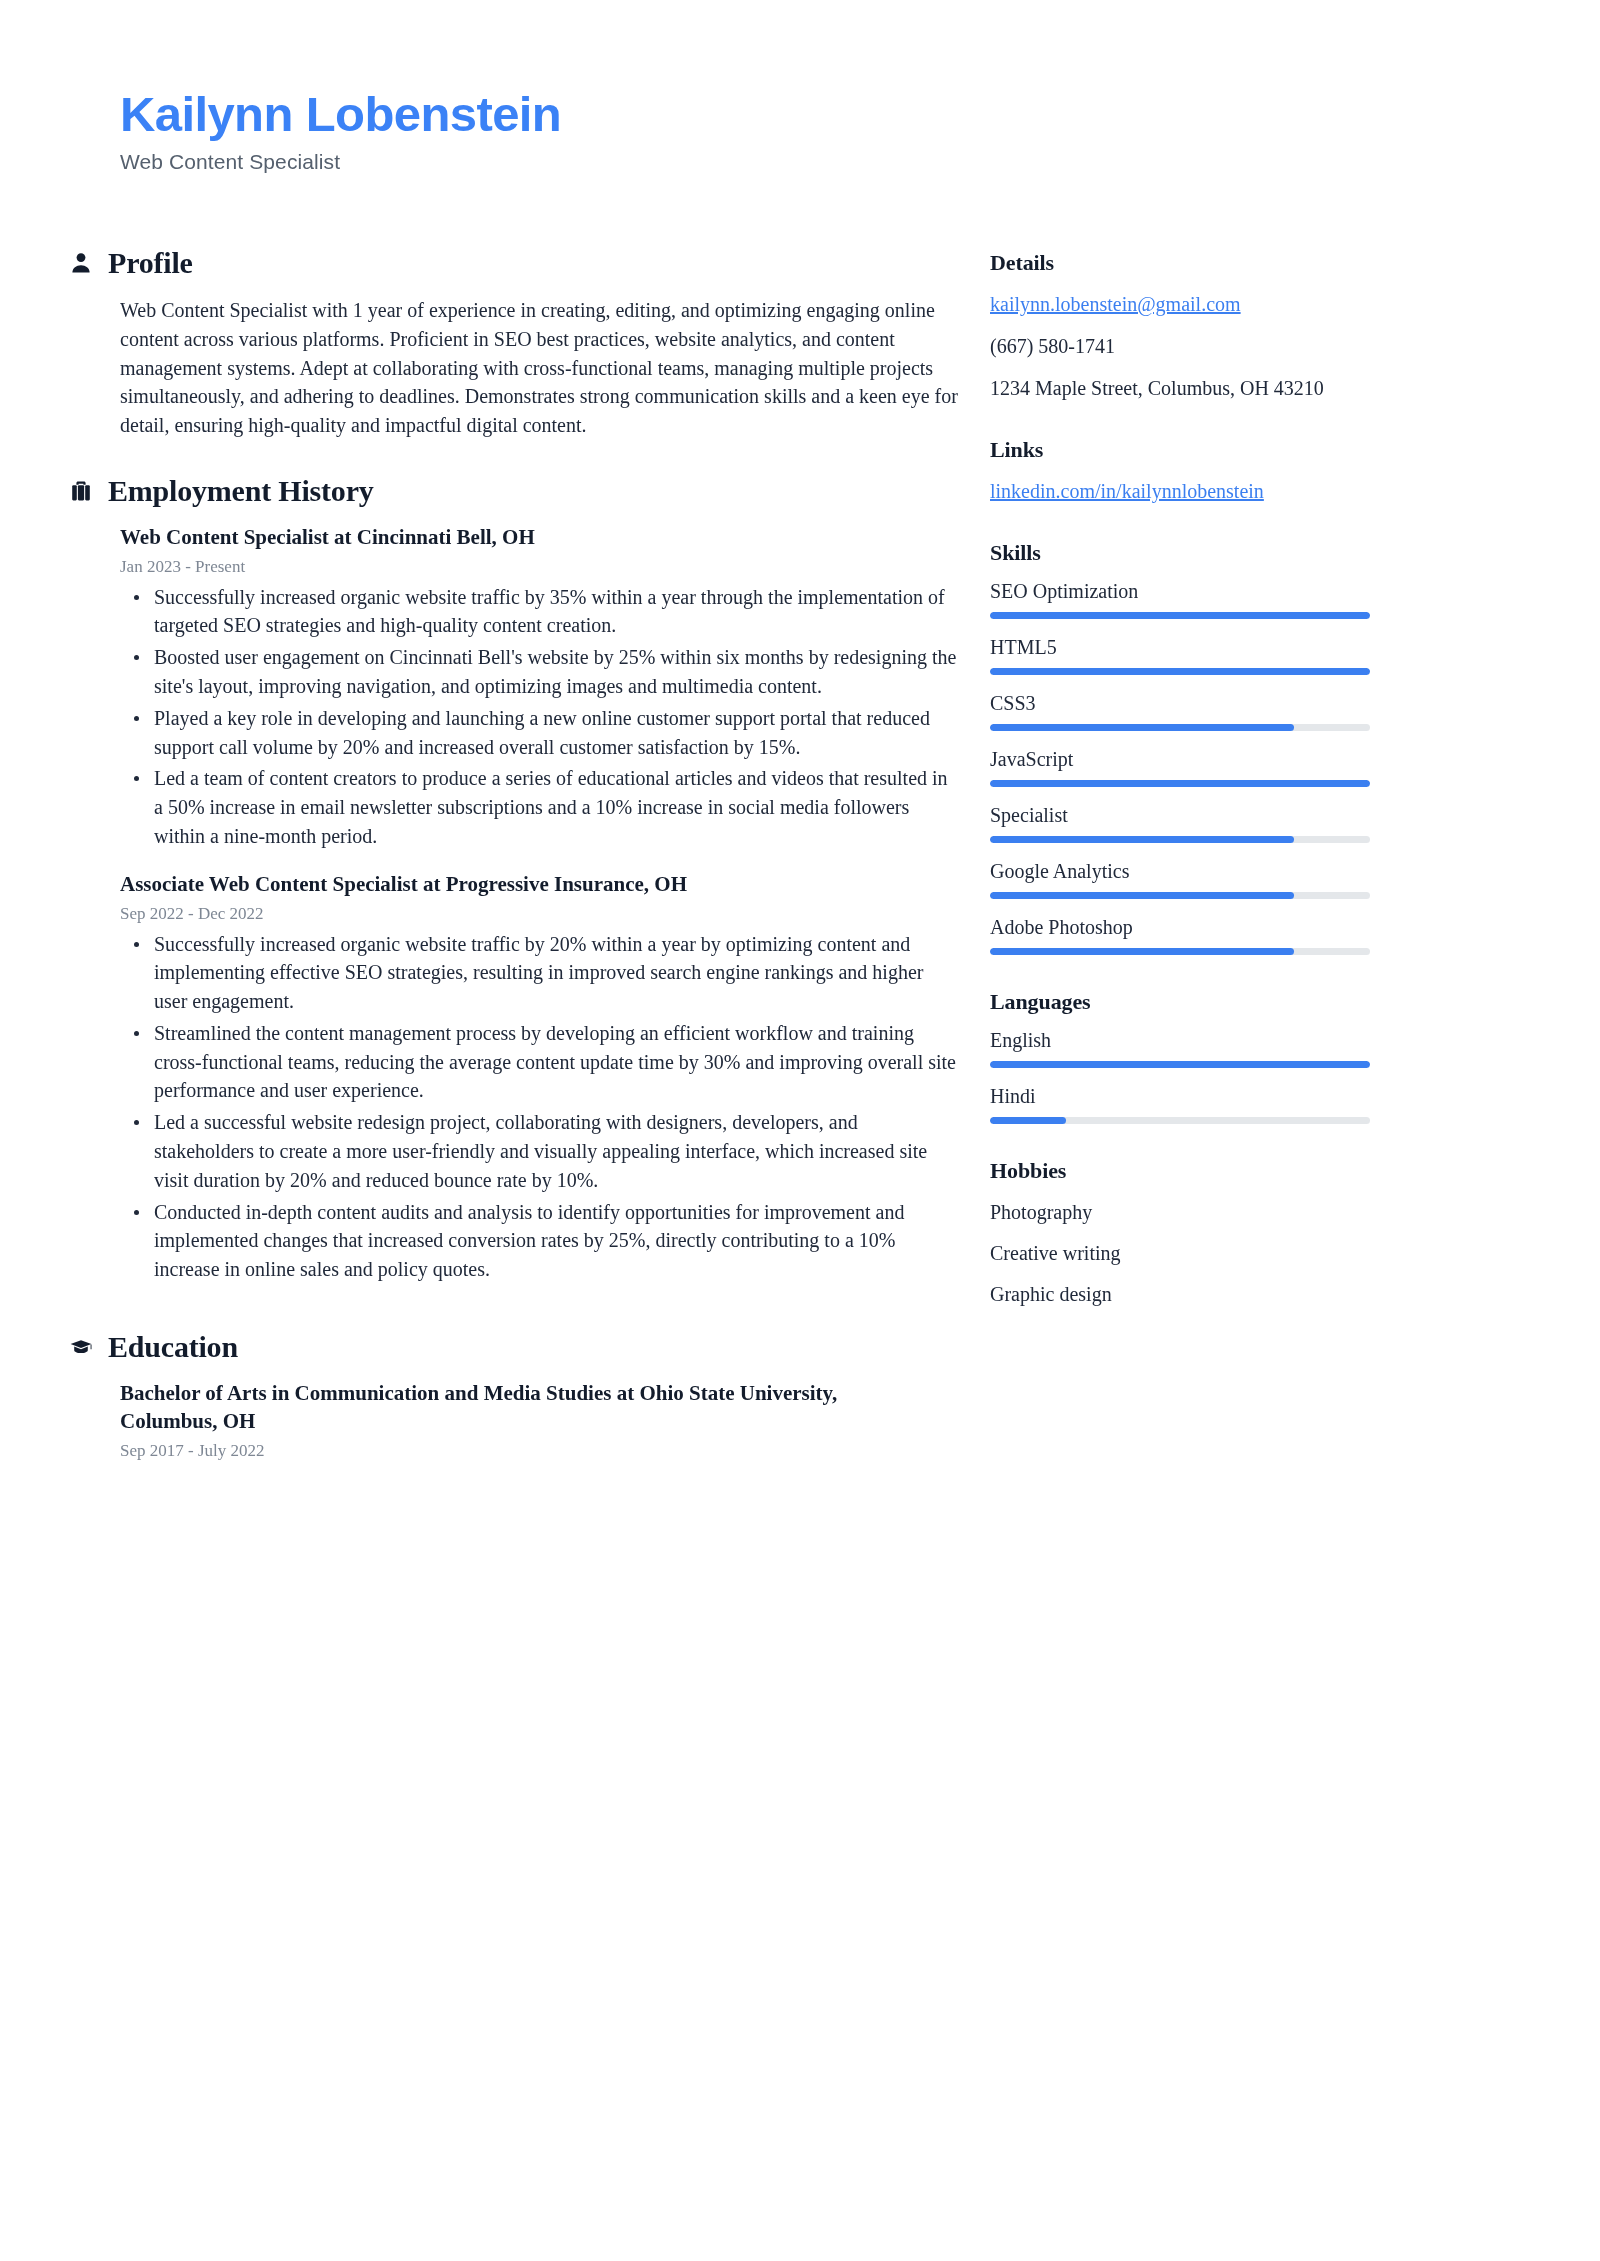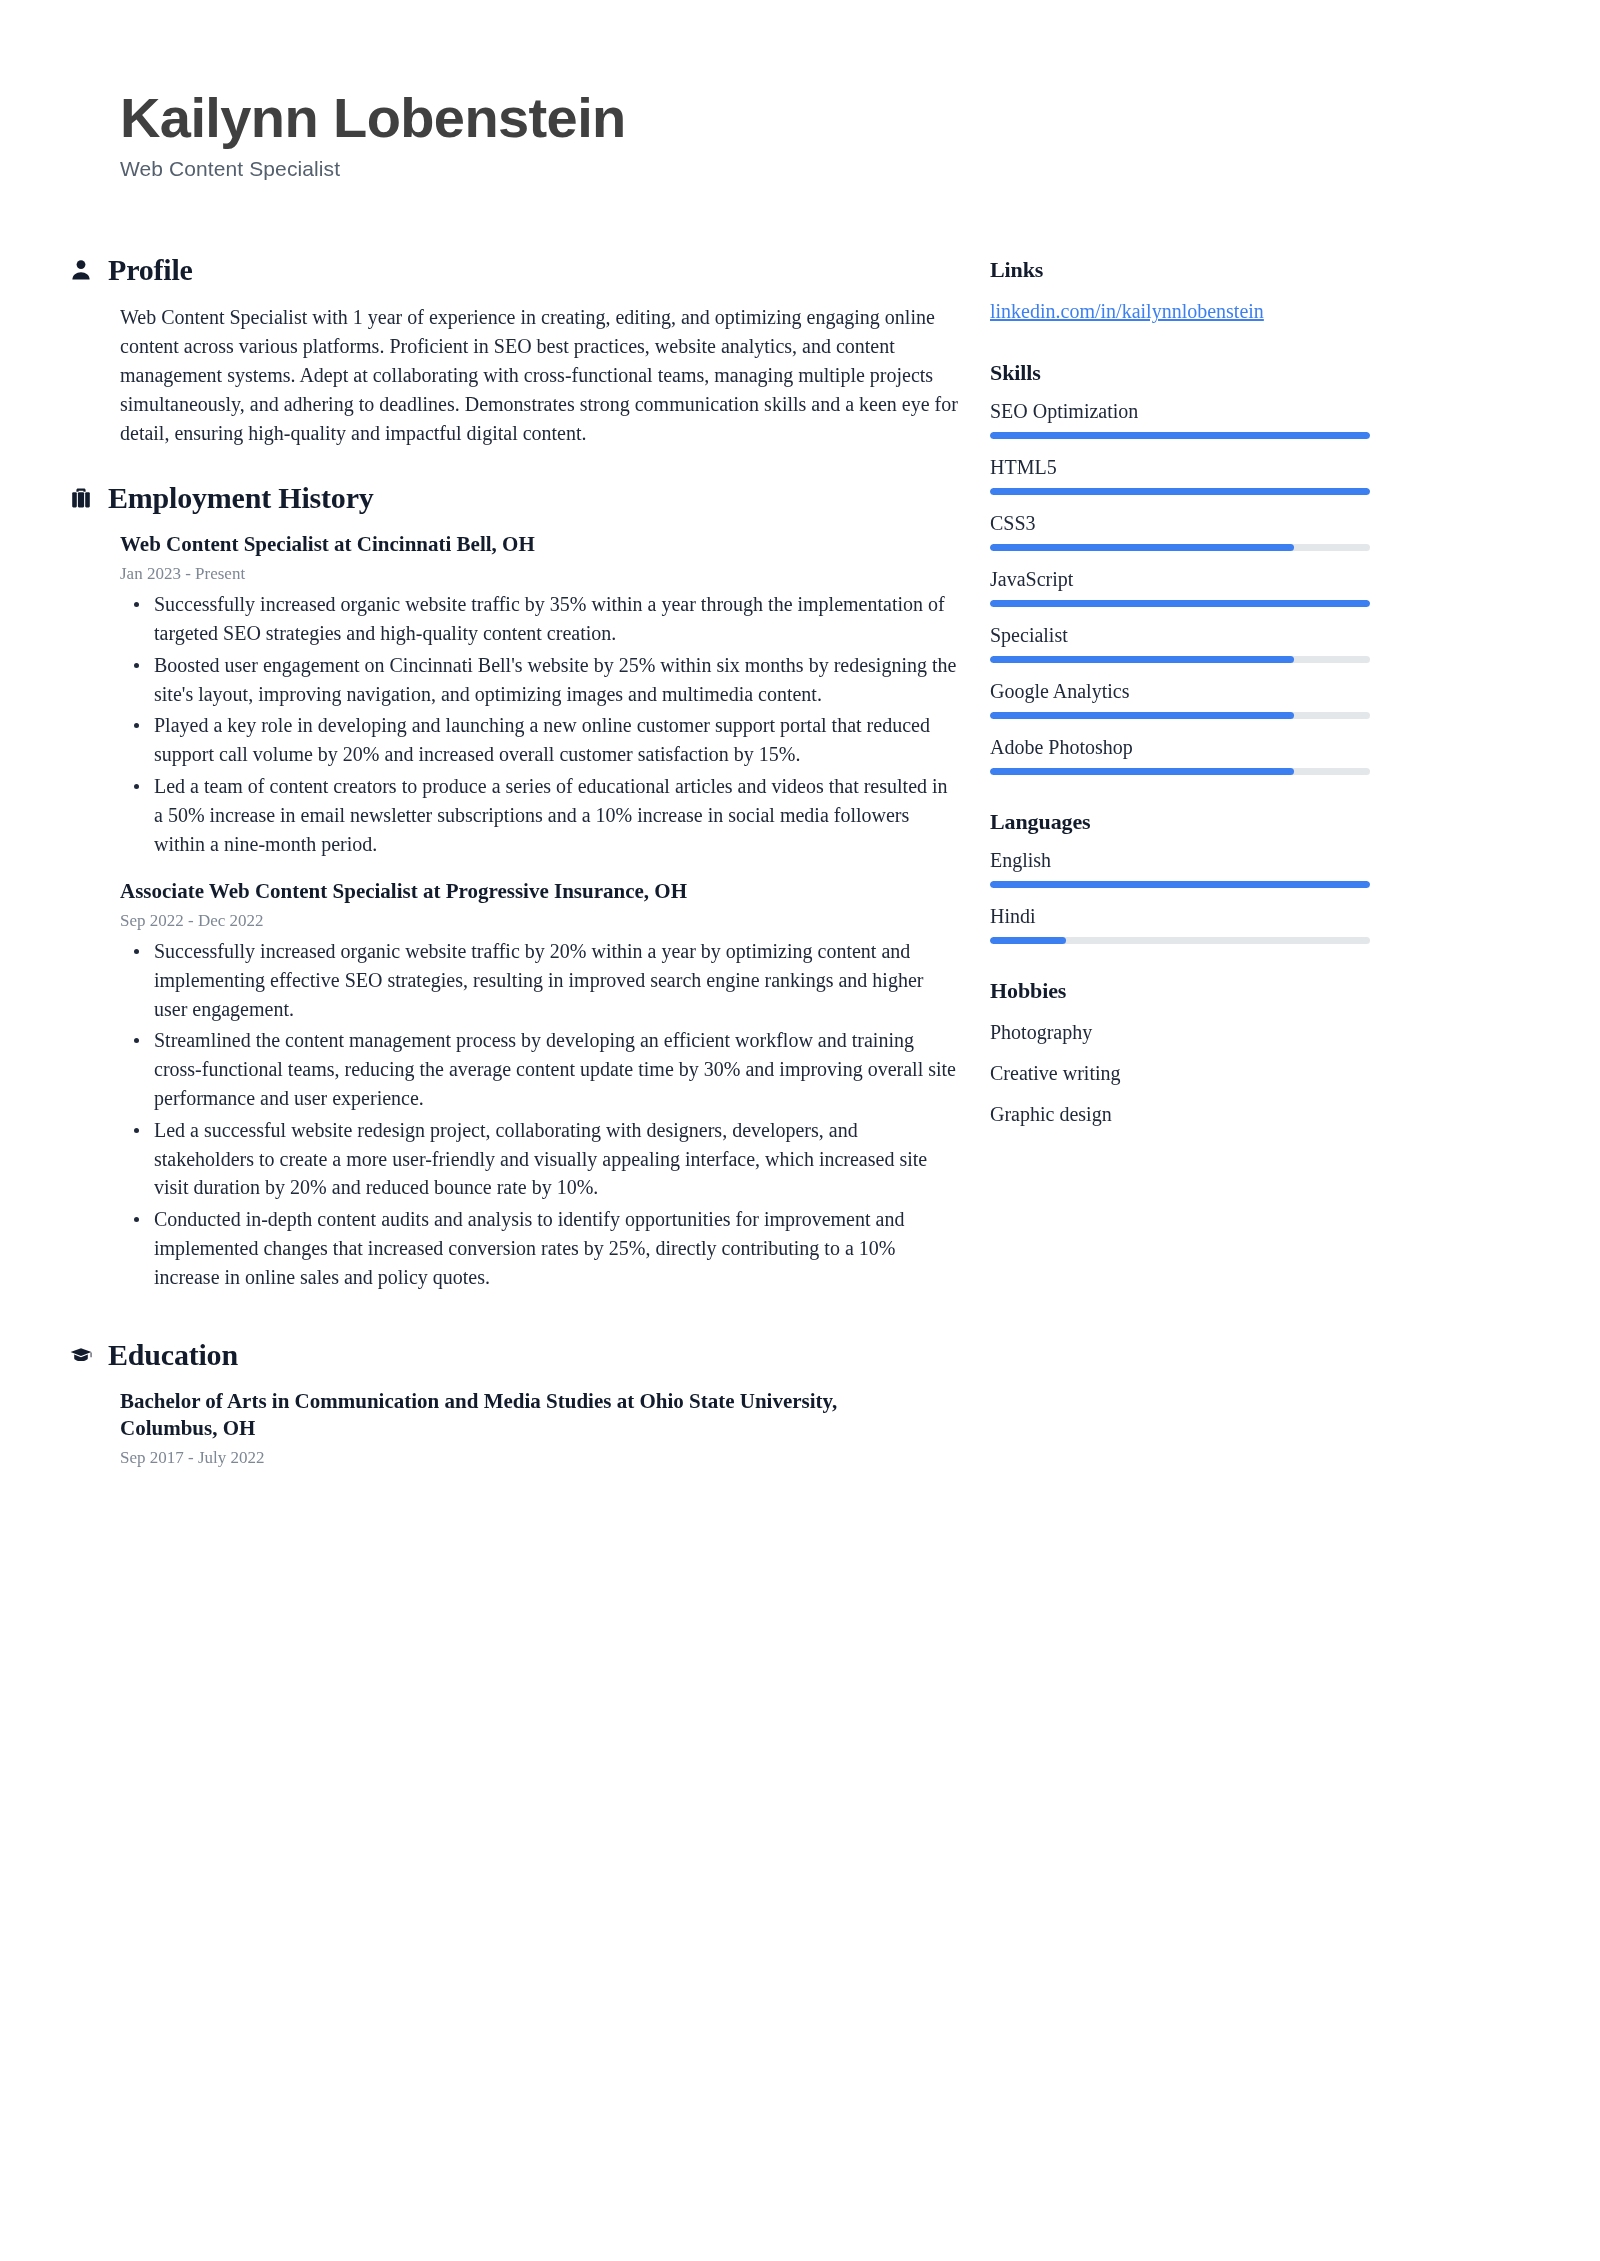--- a/index.html
+++ b/index.html
@@ -22,24 +22,24 @@
     min-height: 2261px;
     background: #ffffff;
     padding: 0;
   }
 
   
   .header {
     padding: 88px 0 0 120px;
   }
   .full-name {
-    font-size: 56px;
+    font-size: 49px;
     font-weight: 700;
     letter-spacing: -0.6px;
-    color: #404040;
+    color: #3b82f6;
     line-height: 1.08;
   }
   .job-title {
     font-size: 21px;
     font-weight: 400;
     color: #55606e;
     margin-top: 9px;
     letter-spacing: 0.1px;
   }
 
@@ -278,20 +278,26 @@
             <div class="entry-title" style="max-width:760px;">Bachelor of Arts in Communication and Media Studies at Ohio State University, Columbus, OH</div>
             <div class="entry-date">Sep 2017 - July 2022</div>
           </div>
         </div>
       </div>
 
     </div>
 
     <div class="col-side">
 
+      <div class="side-block">
+        <div class="side-title">Details</div>
+        <a class="side-link" href="#">kailynn.lobenstein@gmail.com</a>
+        <div class="side-text">(667) 580-1741</div>
+        <div class="side-text">1234 Maple Street, Columbus, OH 43210</div>
+      </div>
 
       <div class="side-block">
         <div class="side-title">Links</div>
         <a class="side-link" href="#">linkedin.com/in/kailynnlobenstein</a>
       </div>
 
       <div class="side-block">
         <div class="side-title">Skills</div>
 
         <div class="meter-row">

